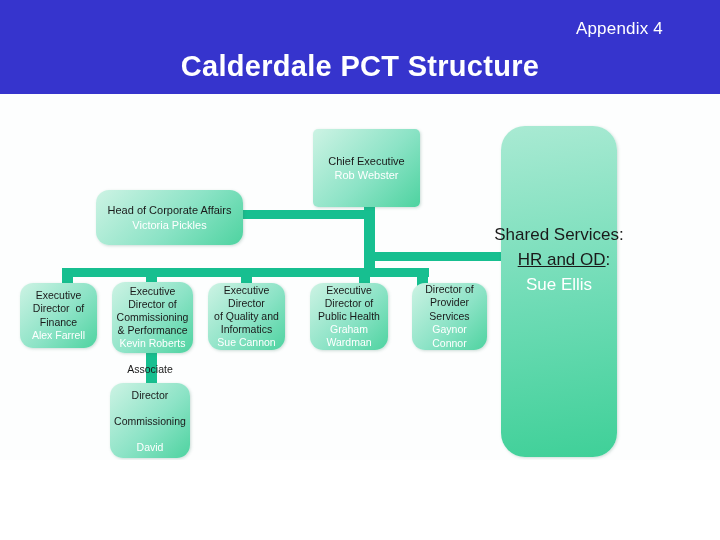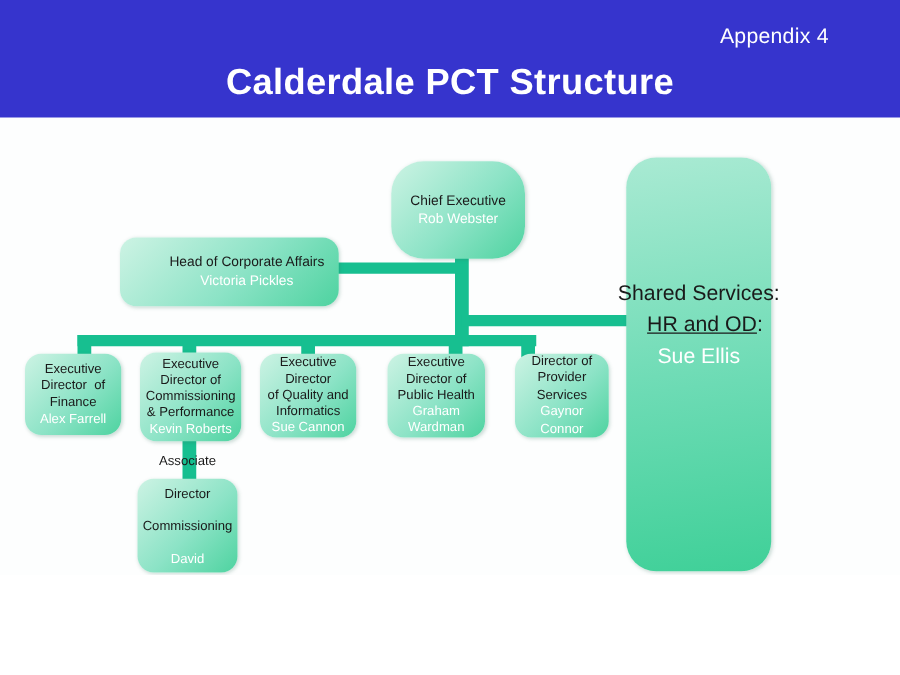--- a/index.html
+++ b/index.html
@@ -36,23 +36,23 @@
   
   .node{
     position:absolute;border-radius:13px;
     background:linear-gradient(135deg,#cdf3e4 0%,#8ce3c6 55%,#4ed3a0 100%);
     box-shadow:1px 1px 3px rgba(60,120,100,.25);
     display:flex;flex-direction:column;justify-content:center;align-items:center;
     text-align:center;color:#1a1a1a;
   }
   .node .ln{white-space:pre;line-height:13px;font-size:10.5px;}
   .node .ln.name{color:#fff;}
-  .nd-chief   {left:313px;top:129px;width:107px;height:78px;border-radius:26px;}
+  .nd-chief   {left:313px;top:129px;width:107px;height:78px;border-radius:5px;}
   .nd-chief .ln{font-size:11px;line-height:14.5px;}
-  .nd-head    {left:96px;top:190px;width:147px;height:55px;padding-left:28px;}
+  .nd-head    {left:96px;top:190px;width:147px;height:55px;}
   .nd-head .ln{font-size:11px;line-height:14.5px;}
   .nd-finance {left:20px;top:283px;width:77px;height:65px;}
   .nd-finance .ln{line-height:13.5px;}
   .nd-commiss {left:112px;top:282px;width:81px;height:71px;}
   .nd-quality {left:208px;top:283px;width:77px;height:67px;}
   .nd-health  {left:310px;top:283px;width:78px;height:67px;}
   .nd-provider{left:412px;top:283px;width:75px;height:67px;}
   .nd-provider .ln, .nd-associate .ln{line-height:13.5px;}
   .nd-associate{left:110px;top:383px;width:80px;height:75px;gap:12px;}
   .nd-associate .ln{line-height:14px;}

